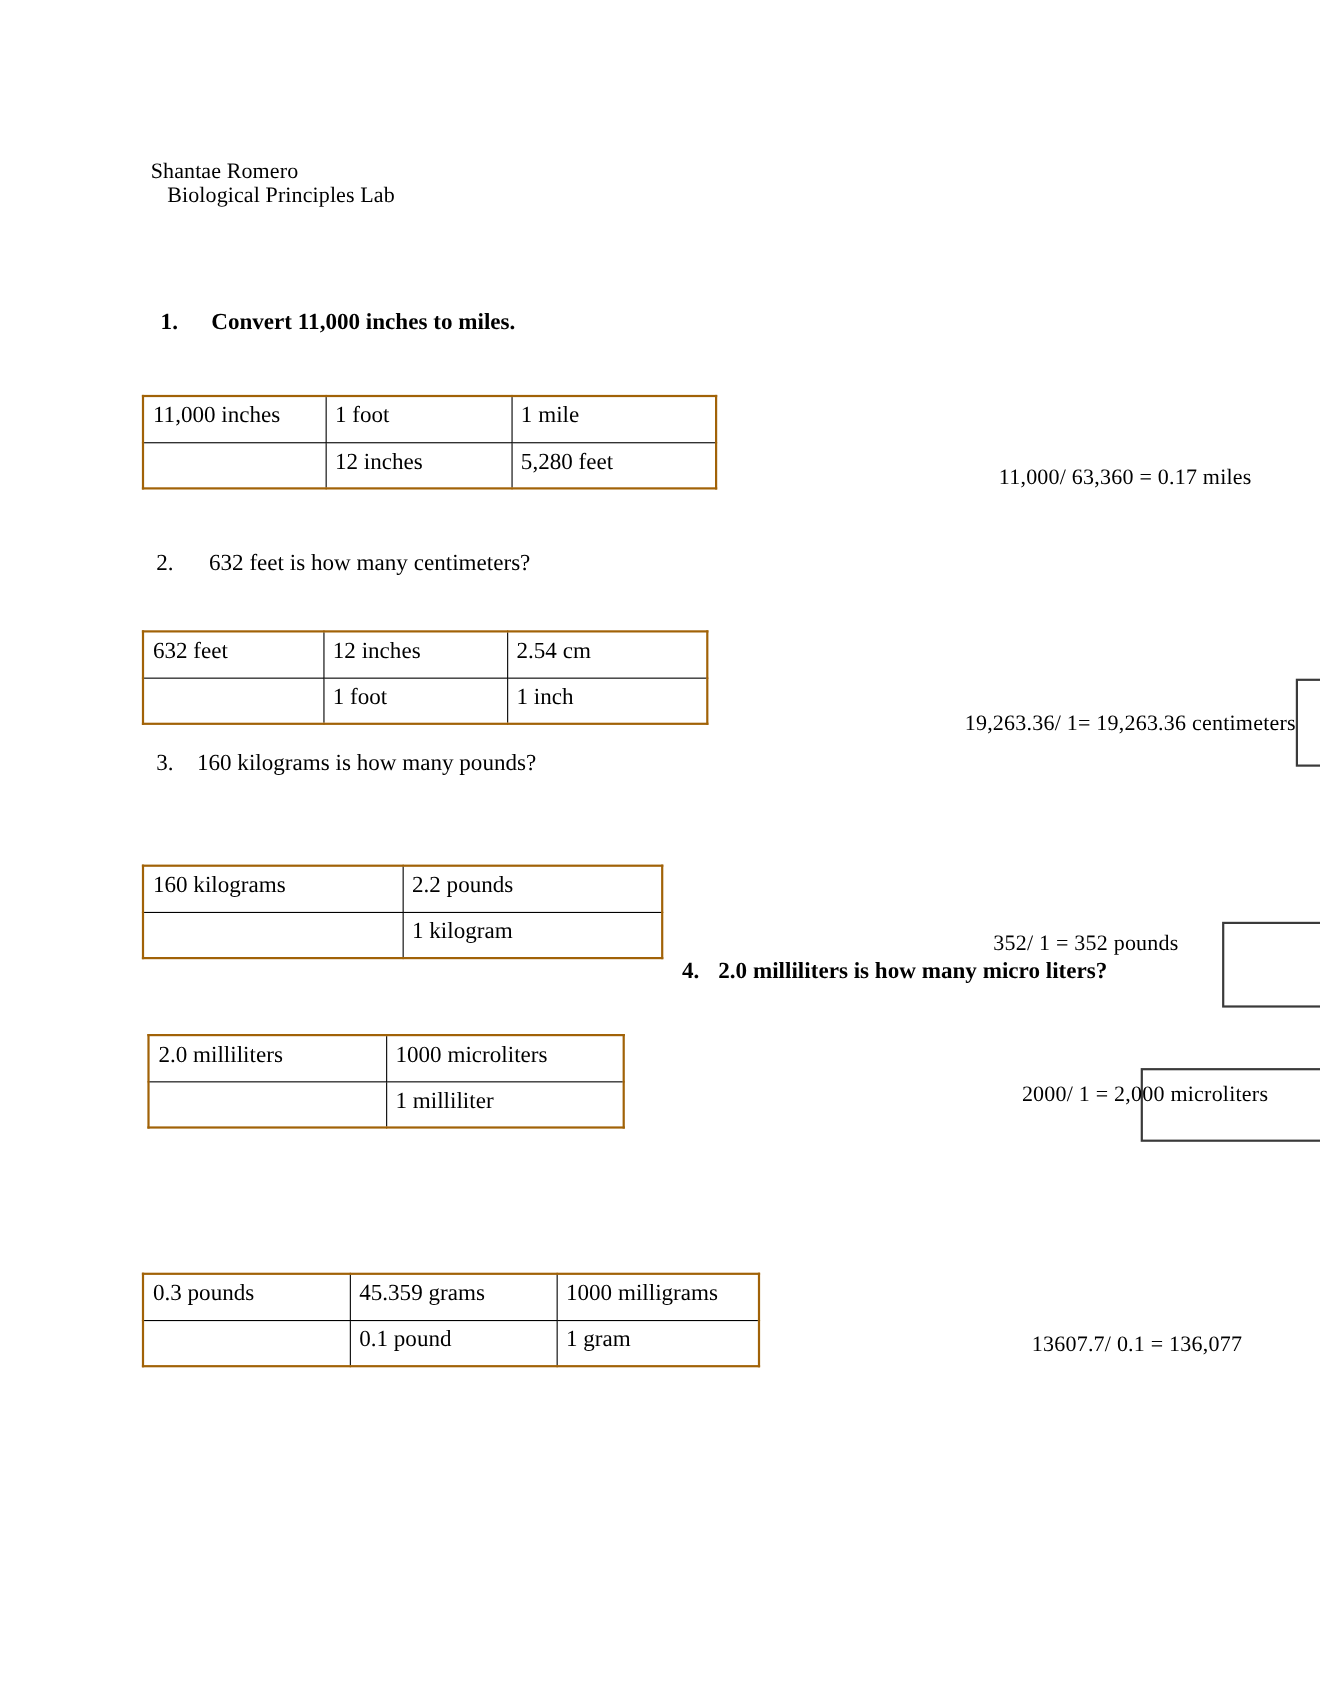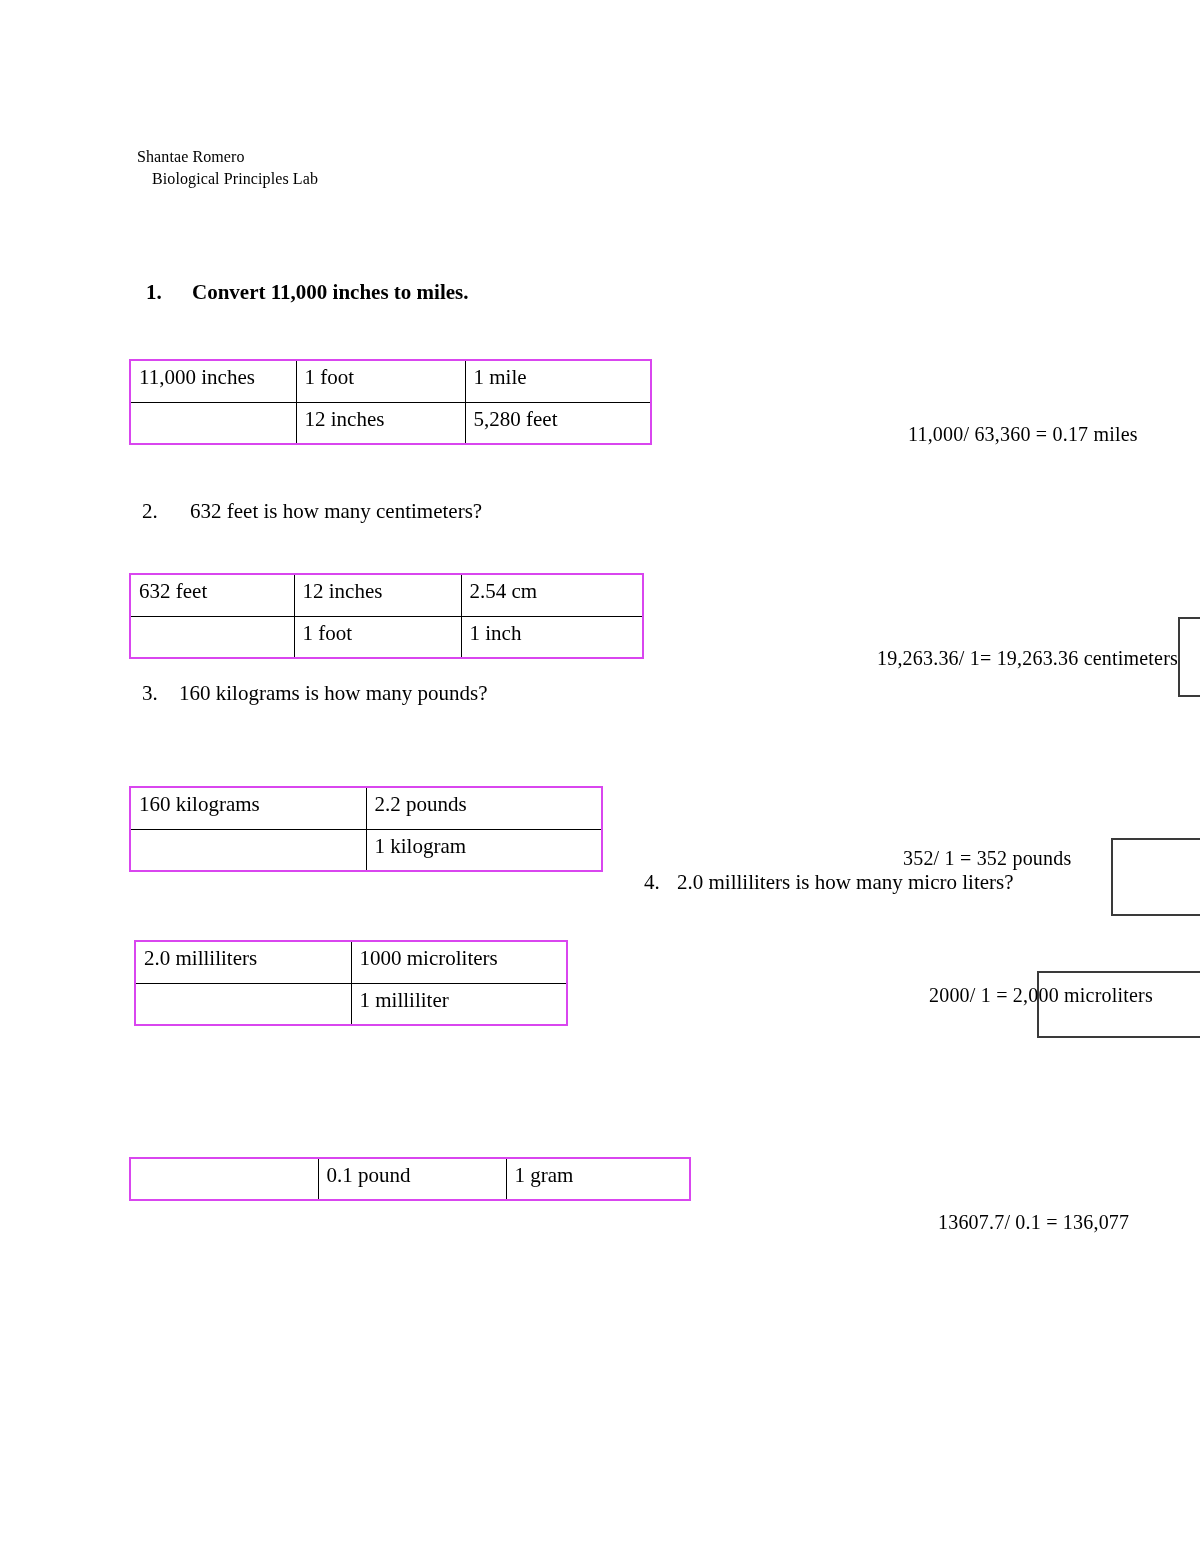--- a/index.html
+++ b/index.html
@@ -15,21 +15,21 @@
     position: relative;
     width: 1200px;
     height: 1553px;
     background: #ffffff;
     overflow: hidden;
   }
 
   
   .hdr {
     position: absolute;
-    font-size: 16px;
+    font-size: 20px;
     line-height: 25px;
     white-space: nowrap;
     letter-spacing: 0.1px;
   }
 
   
   .q {
     position: absolute;
     font-size: 21px;
     line-height: 26px;
@@ -41,21 +41,21 @@
   .q.bold {
     font-weight: bold;
     font-size: 21px;
   }
 
   
   .ctable {
     position: absolute;
     border-collapse: collapse;
     table-layout: fixed;
-    border: 2px solid #d946ef;
+    border: 2px solid #a16207;
     background: #ffffff;
   }
   .ctable td {
     border: 1px solid #000000;
     font-size: 21px;
     line-height: 26px;
     padding: 3px 0 3px 8px;
     vertical-align: top;
     height: 42px;
     box-sizing: border-box;
@@ -156,21 +156,21 @@
       </tr>
       <tr>
         <td></td>
         <td>1 kilogram</td>
       </tr>
     </tbody>
   </table>
 
   <div class="ans" style="left:903px; top:848px;">352/ 1 = 352 pounds</div>
 
-  <div class="q" style="left:644px; top:869px;">
+  <div class="q" style="left:620px; top:869px;font-weight:bold;">
     <span class="num" style="width:33px;">4.</span><span>2.0 milliliters is how many micro liters?</span>
   </div>
 
   <div class="emptybox" style="left:1111px; top:838px; width:110px; height:74px;"></div>
 
   <table class="ctable" style="left:134px; top:940px; width:432px;">
     <colgroup>
         <col style="width:216px">
         <col style="width:216px">
       </colgroup>
@@ -192,20 +192,25 @@
 
 
   <table class="ctable" style="left:129px; top:1157px; width:560px;">
     <colgroup>
         <col style="width:188px">
         <col style="width:188px">
         <col style="width:184px">
       </colgroup>
     <tbody>
       <tr>
+        <td>0.3 pounds</td>
+        <td>45.359 grams</td>
+        <td>1000 milligrams</td>
+      </tr>
+      <tr>
         <td></td>
         <td>0.1 pound</td>
         <td>1 gram</td>
       </tr>
     </tbody>
   </table>
 
   <div class="ans" style="left:938px; top:1212px;">13607.7/ 0.1 = 136,077</div>
 
 </div>

